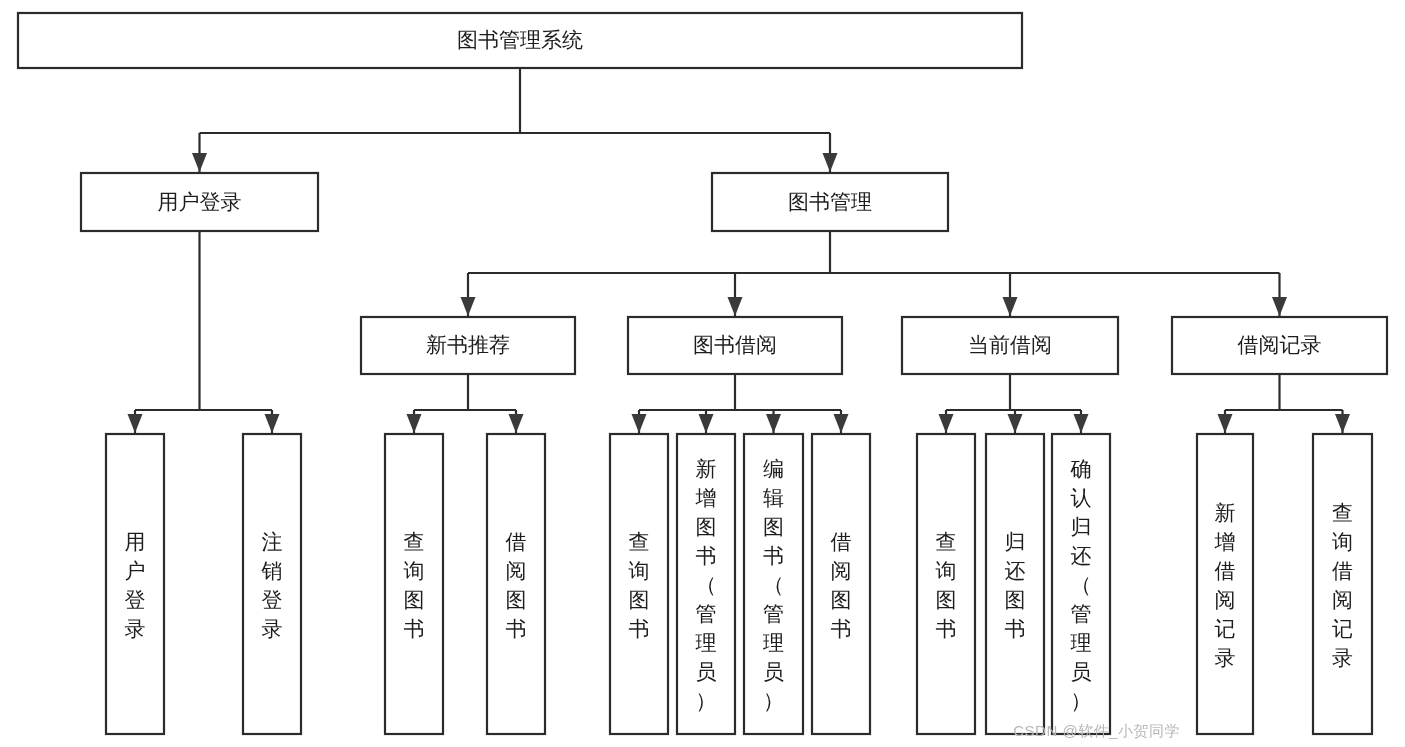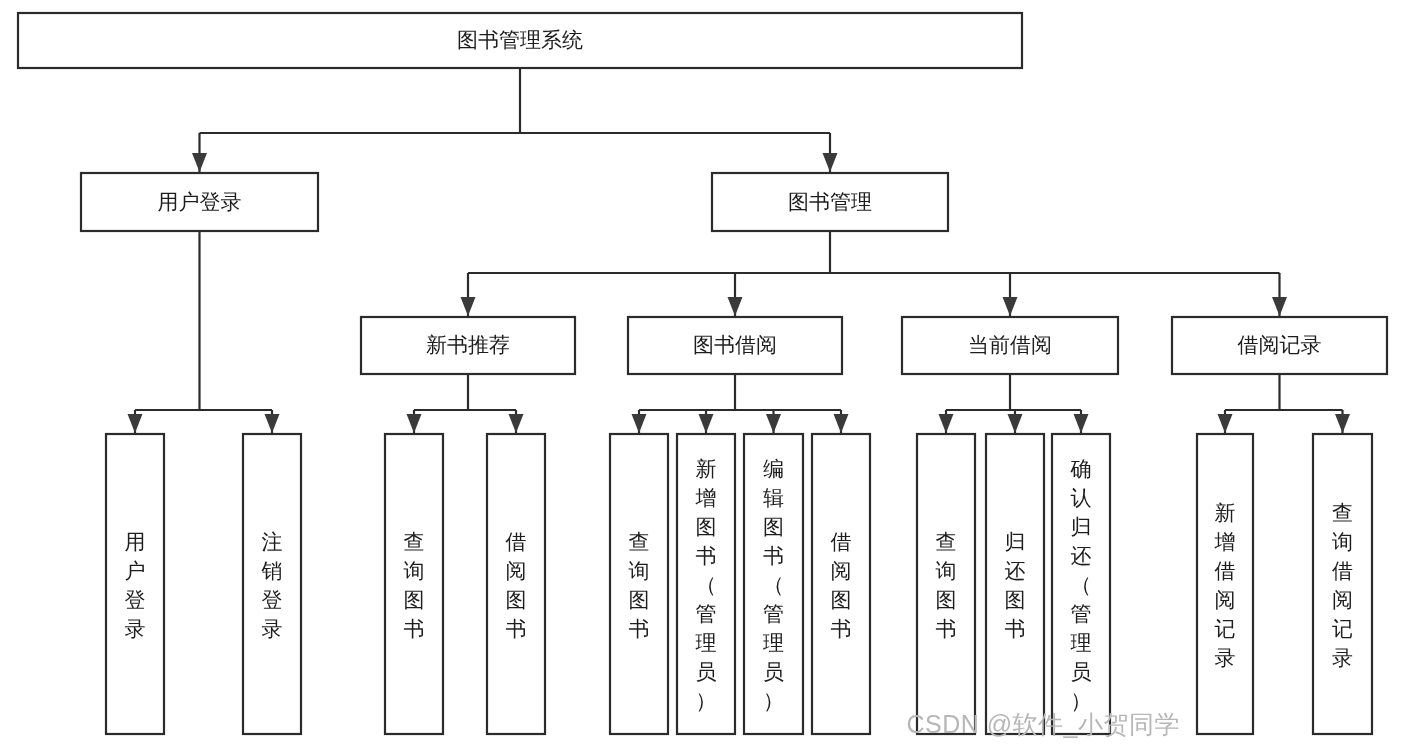--- a/index.html
+++ b/index.html
@@ -52,21 +52,21 @@
     font-family: "Liberation Sans", "DejaVu Sans", sans-serif;
     font-size: 21px;
     fill: #1d1d1d;
     text-anchor: middle;
   }
   .watermark {
     position: absolute;
     right: 12px;
     bottom: 6px;
     font-family: "Liberation Sans", "DejaVu Sans", sans-serif;
-    font-size: 25px;
+    font-size: 15px;
     color: #b7b7b7;
     letter-spacing: 0.5px;
     white-space: nowrap;
     pointer-events: none;
   }
 </style>
 </head>
 <body>
 
 <div id="diagram-root">

